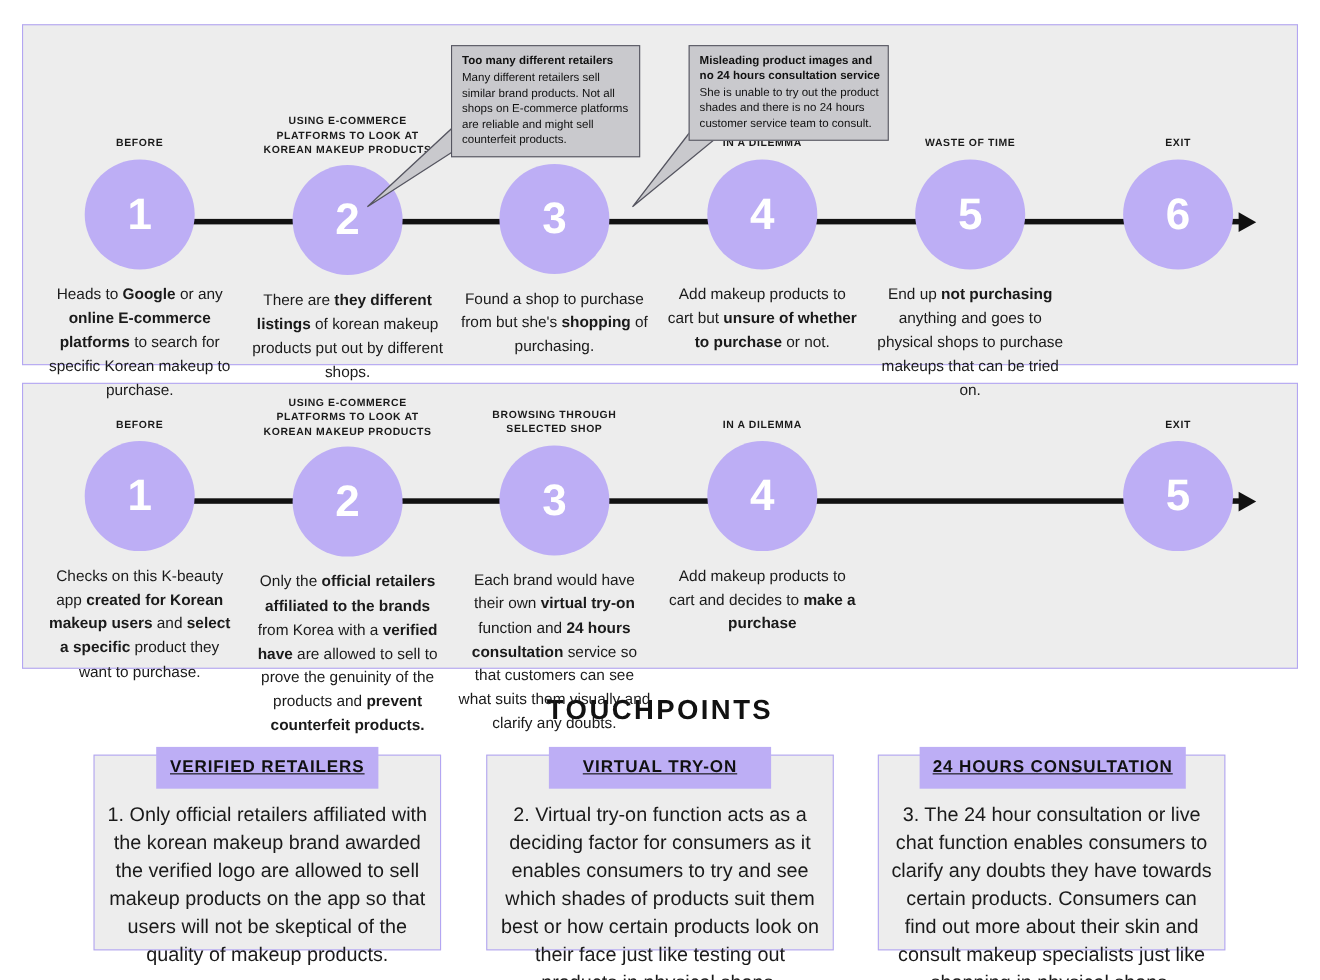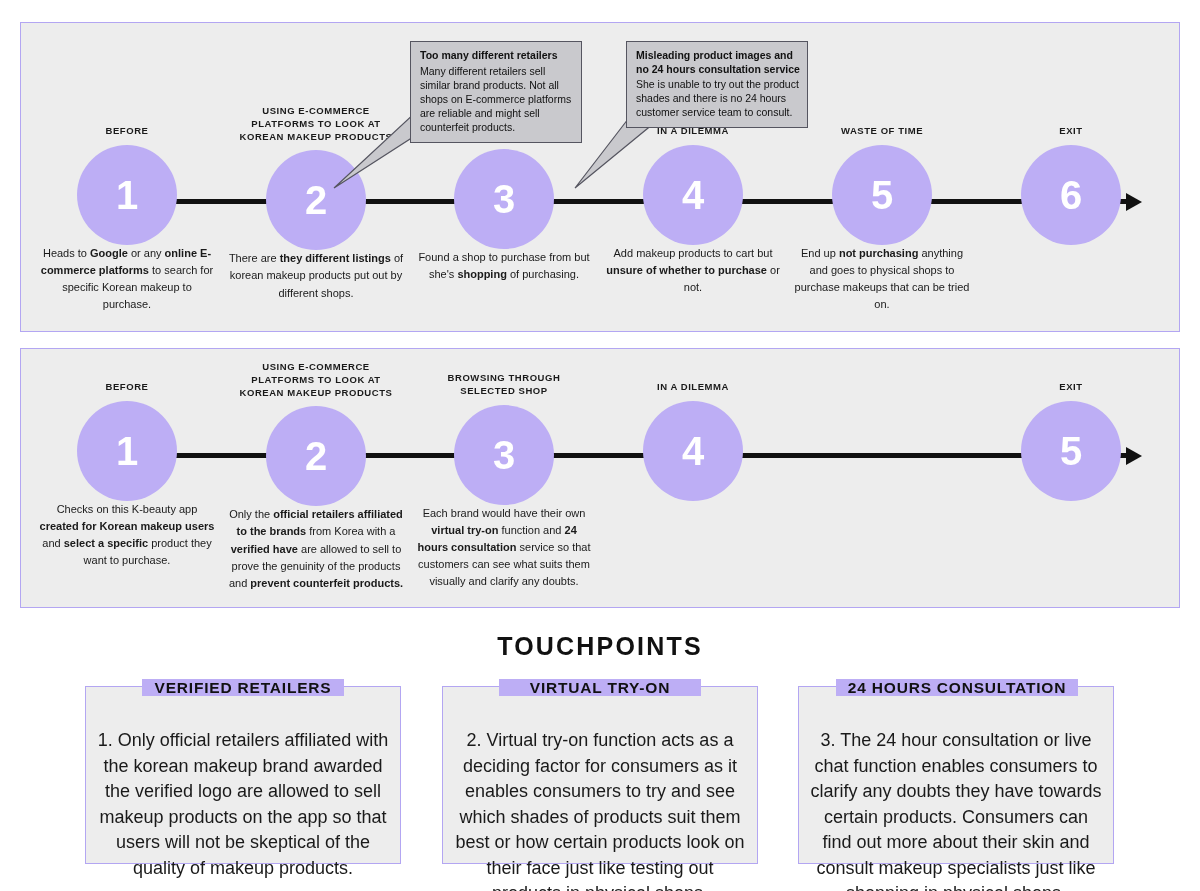--- a/index.html
+++ b/index.html
@@ -69,21 +69,22 @@
     position: relative;
     z-index: 2;
   }
   .step-num {
     color: #ffffff;
     font-size: 40px;
     font-weight: 700;
     line-height: 1;
   }
   .step-desc {
-    font-size: 11px;
+    margin-top: 12px;
+    font-size: 14px;
     line-height: 1.55;
     color: #1a1a1a;
   }
   .step-desc b { font-weight: 700; }
 
   
   .callout {
     position: absolute;
     background: #c9c9cd;
     border: 1px solid #555560;
@@ -126,32 +127,33 @@
     border: 1.5px solid #b3a6f2;
     box-sizing: border-box;
   }
   #tp-card-0 { left: 85px; }
   #tp-card-1 { left: 442px; }
   #tp-card-2 { left: 798px; }
 
   .tp-badge {
     position: absolute;
     top: 679px;
-    height: 17px;
+    height: 38px;
     background: #bdaef5;
     display: flex;
     align-items: center;
     justify-content: center;
     font-size: 15.5px;
     font-weight: 700;
     letter-spacing: 0.8px;
     color: #111111;
     z-index: 3;
     padding: 0 11px;
     box-sizing: border-box;
+    text-decoration: underline;
   }
   #tp-badge-0 { left: 142px; width: 202px; }
   #tp-badge-1 { left: 499px; width: 202px; }
   #tp-badge-2 { left: 836px; width: 242px; }
 
   .tp-text {
     position: absolute;
     top: 728px;
     width: 298px;
     text-align: center;
@@ -269,20 +271,21 @@
     <span class="step-num">3</span>
   </div>
   <div class="step-desc">Each brand would have their own <b>virtual try-on</b> function and <b>24 hours consultation</b> service so that customers can see what suits them visually and clarify any doubts.</div>
 </div>
 
 <div class="step" style="left:605px; top:381px;">
   <div class="step-title">IN A DILEMMA</div>
   <div class="step-circle">
     <span class="step-num">4</span>
   </div>
+  <div class="step-desc">Add makeup products to cart and decides to <b>make a purchase</b></div>
 </div>
 
 <div class="step" style="left:983px; top:381px;">
   <div class="step-title">EXIT</div>
   <div class="step-circle">
     <span class="step-num">5</span>
   </div>
   <div class="step-desc"></div>
 </div>
 

